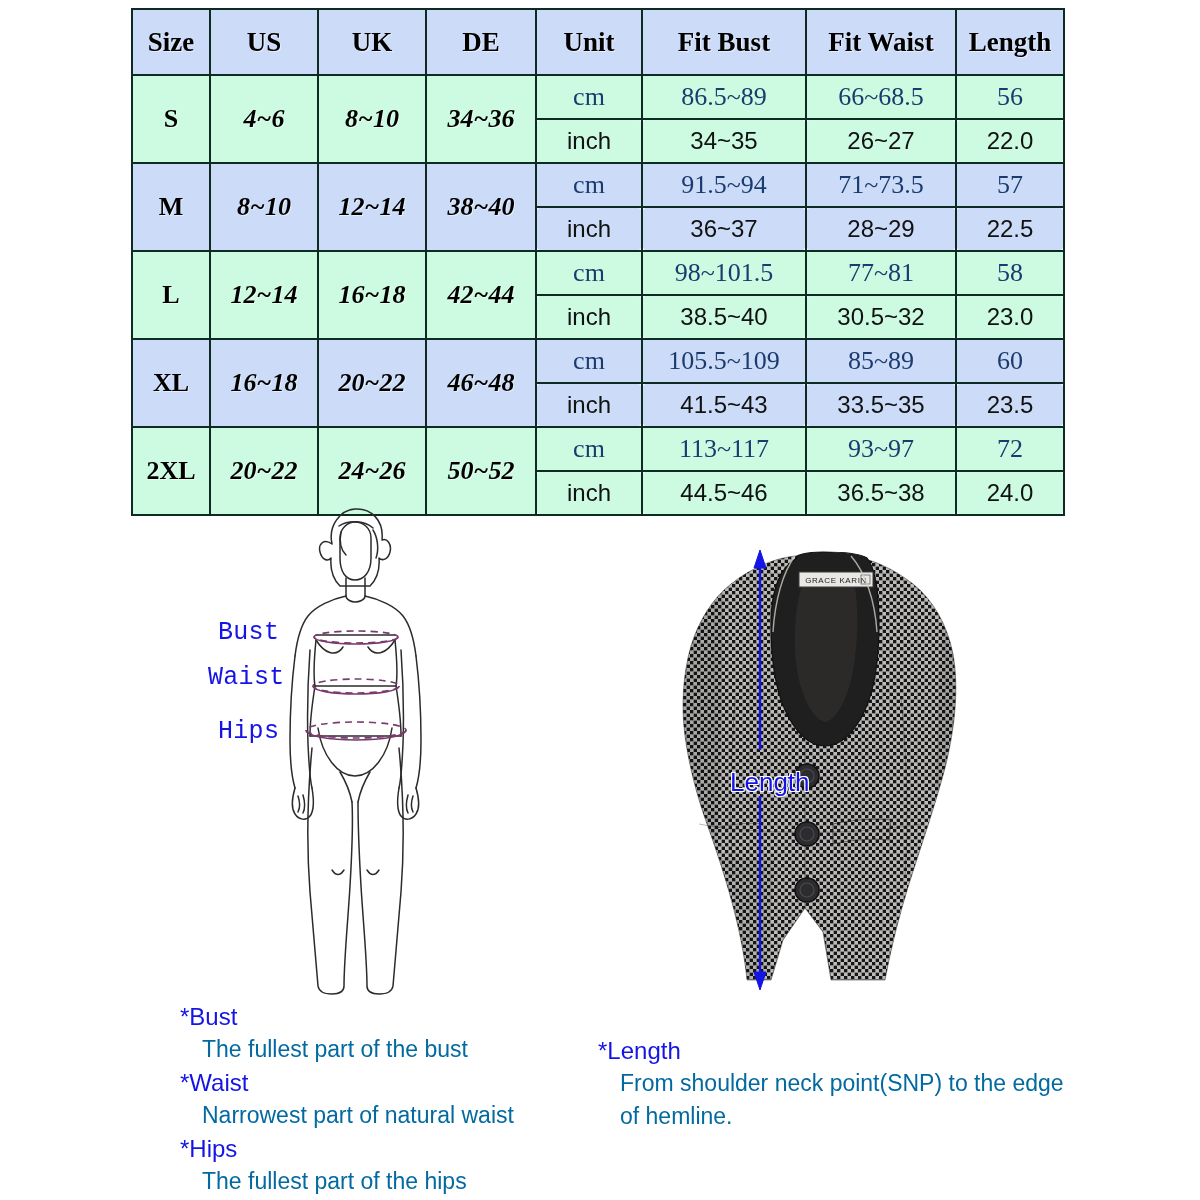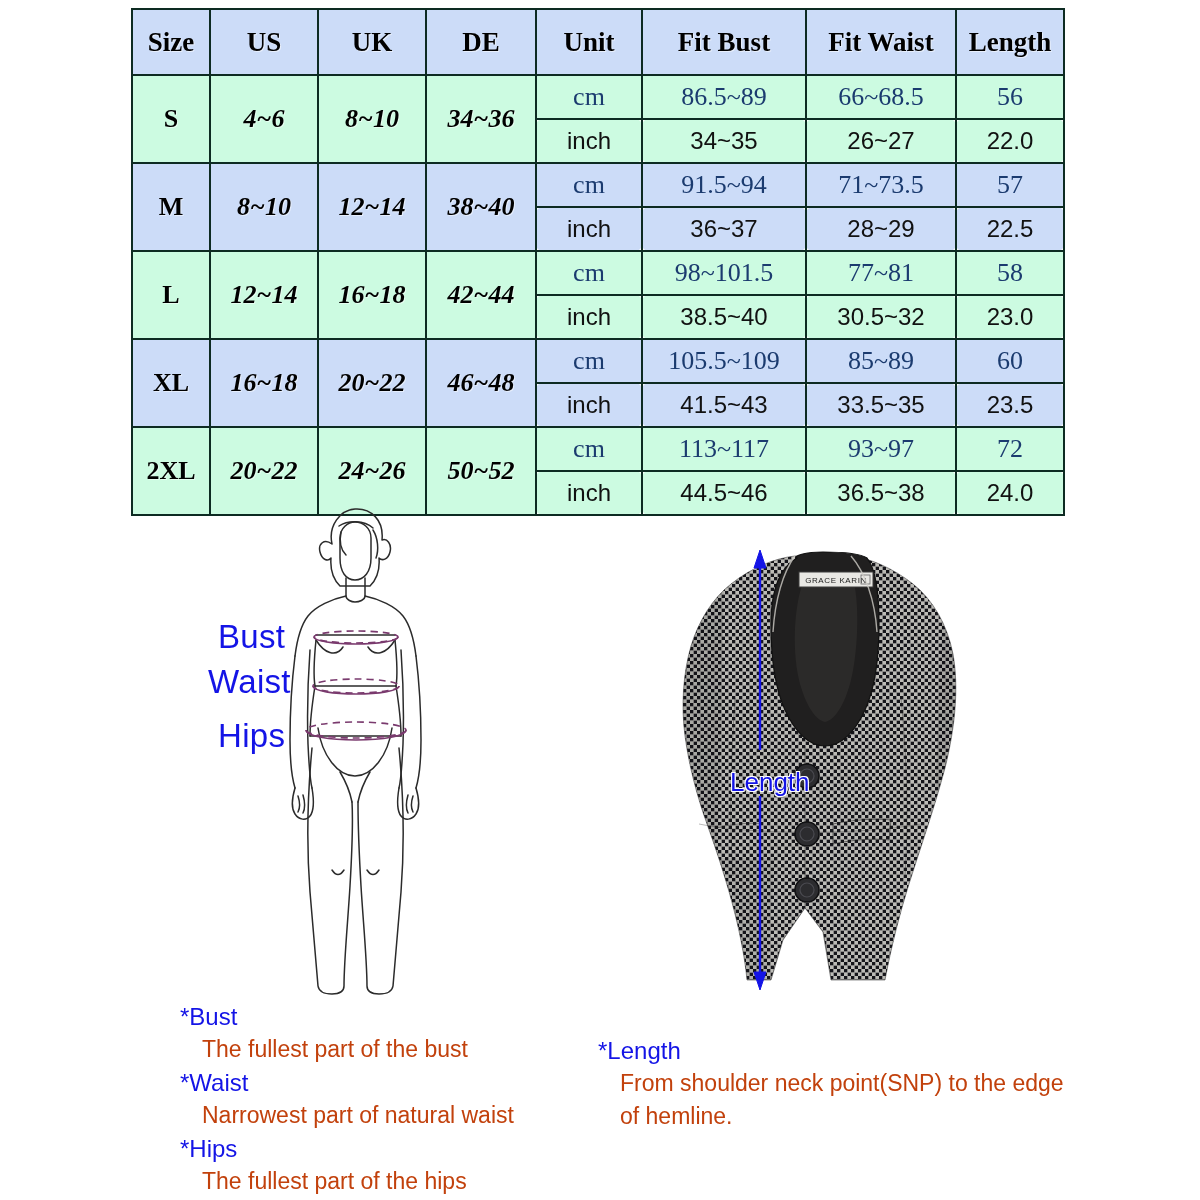--- a/index.html
+++ b/index.html
@@ -94,22 +94,22 @@
     left: 240px;
     top: 500px;
     width: 230px;
     height: 500px;
   }
   #figure-woman svg { display: block; }
 
   .meas-label {
     position: absolute;
     color: #1414e6;
-    font-family: Liberation Sans, sans-serif;
-    font-size: 33px;
+    font-family: Liberation Mono, monospace;
+    font-size: 25px;
     letter-spacing: 0.3px;
     white-space: nowrap;
     text-align: center;
   }
   #label-bust  { left: 218px; top: 618px; }
   #label-waist { left: 208px; top: 663px; }
   #label-hips  { left: 218px; top: 717px; }
 
   
   #figure-vest {
@@ -139,21 +139,21 @@
   #notes-right { left: 578px; top: 1034px; width: 470px; margin-left: 18px; }
 
   .note-head {
     color: #1414e6;
     font-family: "Liberation Sans", sans-serif;
     font-size: 24px;
     line-height: 33px;
     white-space: nowrap;
   }
   .note-body {
-    color: #c2410c;
+    color: #0369a1;
     font-family: "Liberation Sans", sans-serif;
     font-size: 23px;
     line-height: 33px;
     padding-left: 22px;
   }
   #notes-right .note-body { padding-left: 24px; }
   #notes-right .note-head { padding-left: 2px; }
 </style>
 </head>
 <body>

